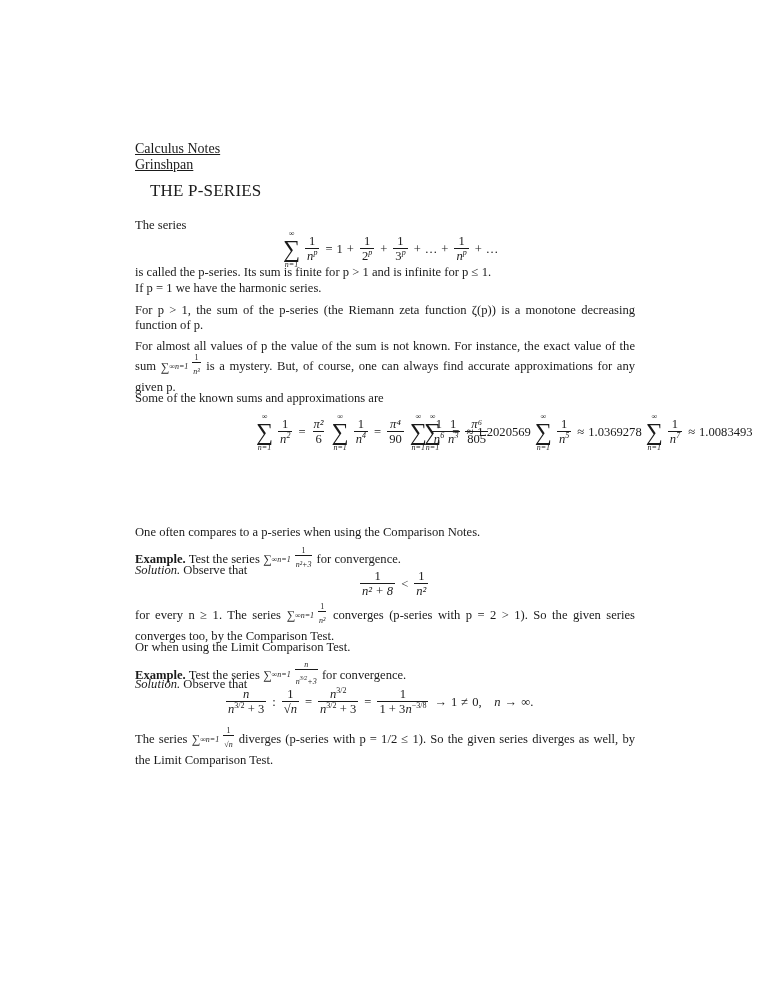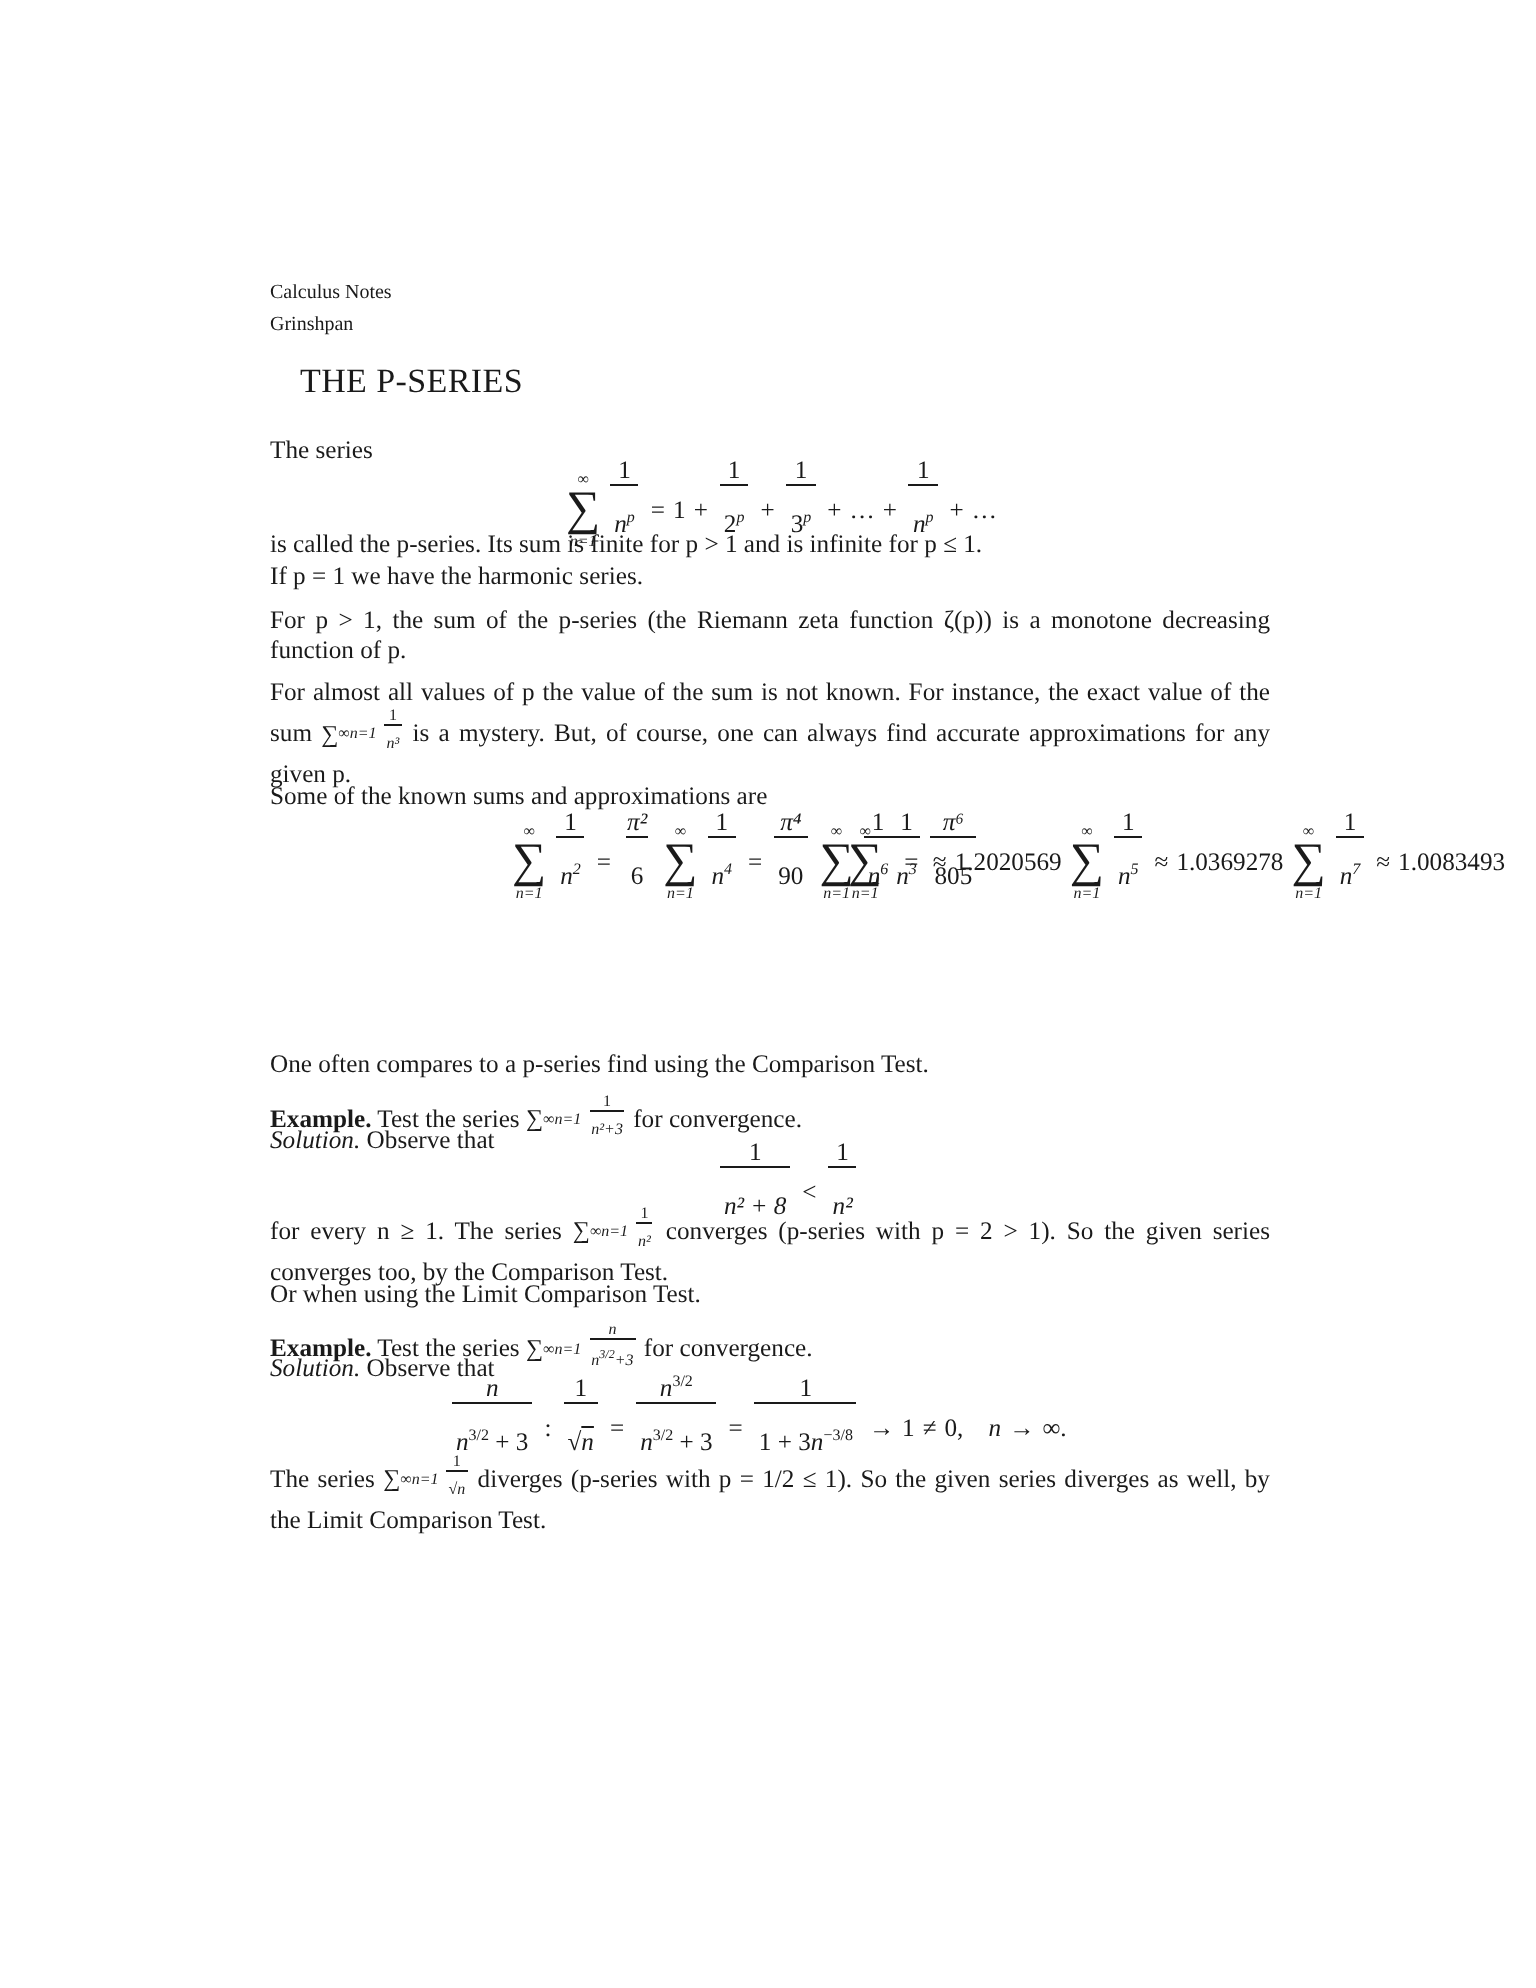--- a/index.html
+++ b/index.html
@@ -1,29 +1,29 @@
 <!DOCTYPE html>
 <html><head>
 <meta charset="utf-8">
 <style>
   html, body { margin: 0; padding: 0; background: #ffffff; }
   body { width: 768px; height: 994px; position: relative; overflow: hidden;
          font-family: "Liberation Serif", "DejaVu Serif", serif; color: #1a1a1a; }
   .abs { position: absolute; }
-  .small { font-size: 10px; }
+  .small { font-size: 14px; text-decoration: underline; }
   .txt { font-size: 12.6px; line-height: 15.5px; }
   .title { font-size: 17px; letter-spacing: 0.2px; }
   .it { font-style: italic; }
   .b { font-weight: bold; }
   .para { position: absolute; left: 135px; width: 500px; font-size: 12.6px; line-height: 15.2px; text-align: justify; }
   
   .m { display: inline-flex; align-items: center; white-space: nowrap; font-size: 12.6px; }
   .frac { display: inline-flex; flex-direction: column; align-items: center; vertical-align: middle; margin: 0 2px; }
   .frac > .num { padding: 0 2px; line-height: 13px; }
-  .frac > .den { padding: 12px 2px; border-top: 0.9px solid #1a1a1a; line-height: 14px; }
+  .frac > .den { padding: 0 2px; border-top: 0.9px solid #1a1a1a; line-height: 14px; }
   .sfrac { display: inline-flex; flex-direction: column; align-items: center; vertical-align: middle; font-size: 8px; margin: 0 1px; }
   .sfrac > .num { line-height: 8px; padding: 0 1px; }
   .sfrac > .den { line-height: 9px; border-top: 0.7px solid #1a1a1a; padding: 4px 1px; }
   .bigsum { display: inline-flex; flex-direction: column; align-items: center; margin-right: 3px; vertical-align: middle; }
   .bigsum .lim { font-size: 8px; line-height: 9px; }
   .bigsum .sig { font-size: 24px; line-height: 22px; }
   .sup { font-size: 8px; vertical-align: super; line-height: 0; }
   .sub { font-size: 8px; vertical-align: sub; line-height: 0; }
   .op { margin: 0 4px; }
 </style>
@@ -167,21 +167,21 @@
       </span>
     <span class="frac">
         <span class="num">1</span>
         <span class="den it">n<span class="sup">7</span></span>
       </span>
     <span class="op">≈</span>
       <span>1.0083493</span>
   </div>
 </div>
 
-<div class="abs txt" style="left:135px; top:525px;">One often compares to a p-series find using the Comparison Test.</div>
+<div class="abs txt" style="left:135px; top:525px;">One often compares to a p-series when using the Comparison Notes.</div>
 
 <div class="abs txt" style="left:135px; top:547px;">
   <span class="b">Example.</span>
   <span>Test the series</span>
   <span class="m" style="font-size:12px;">∑<span class="sup">∞</span><span class="sub it">n=1</span>&nbsp;<span class="sfrac">
         <span class="num">1</span>
         <span class="den it">n²+3</span>
       </span></span>
   <span>for convergence.</span>
 </div>

